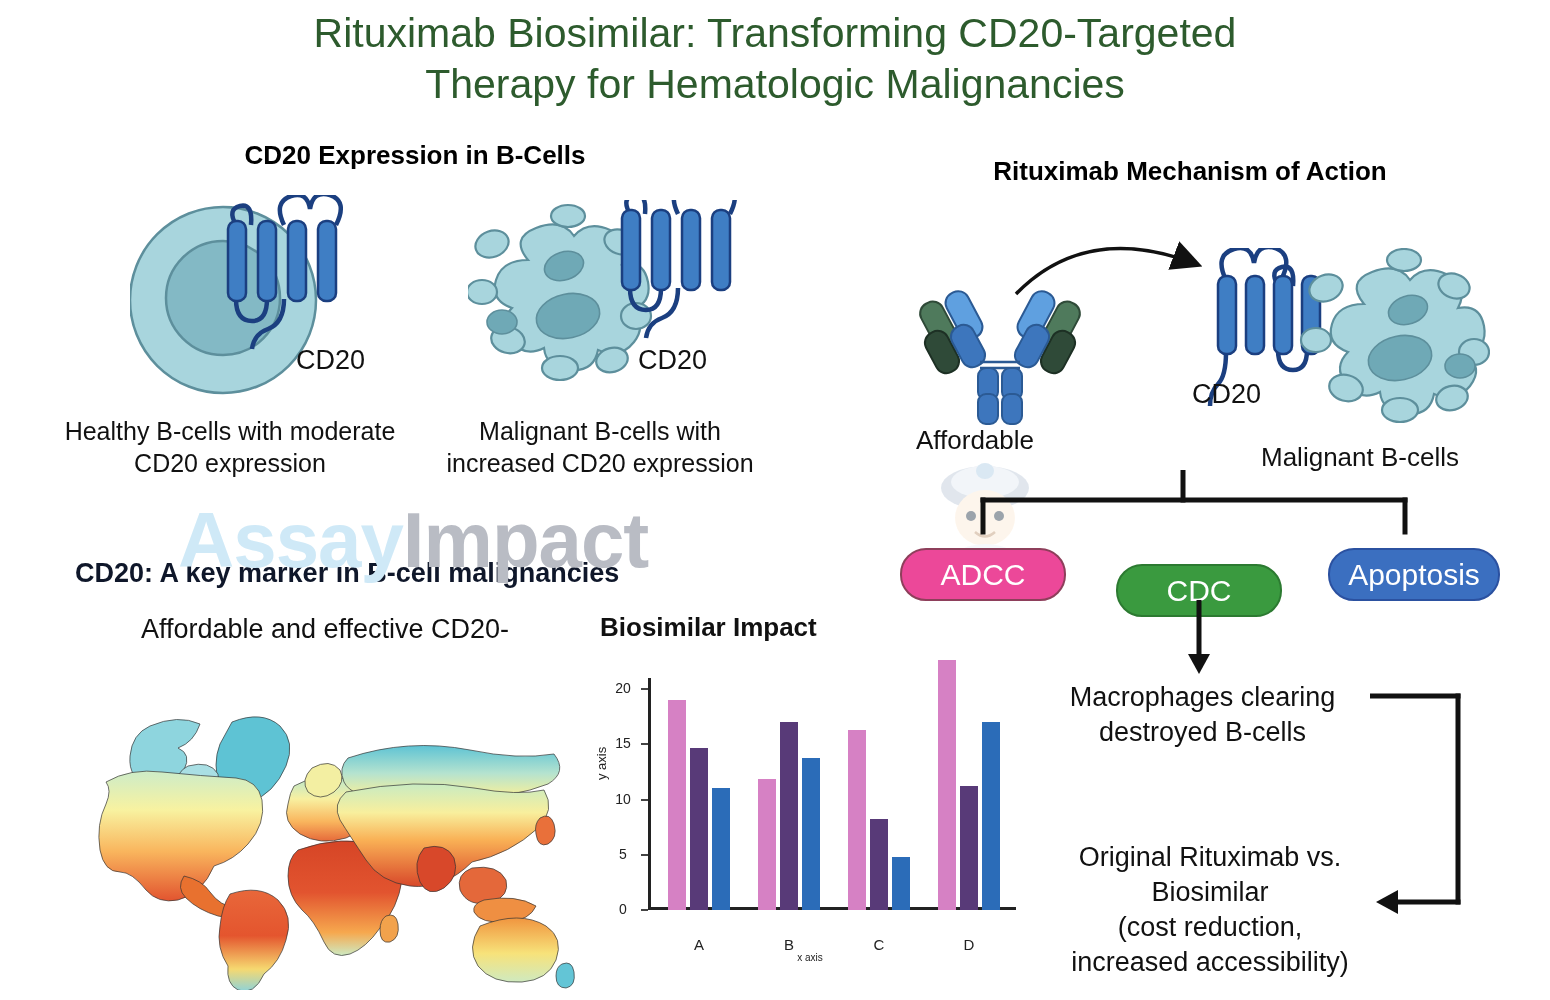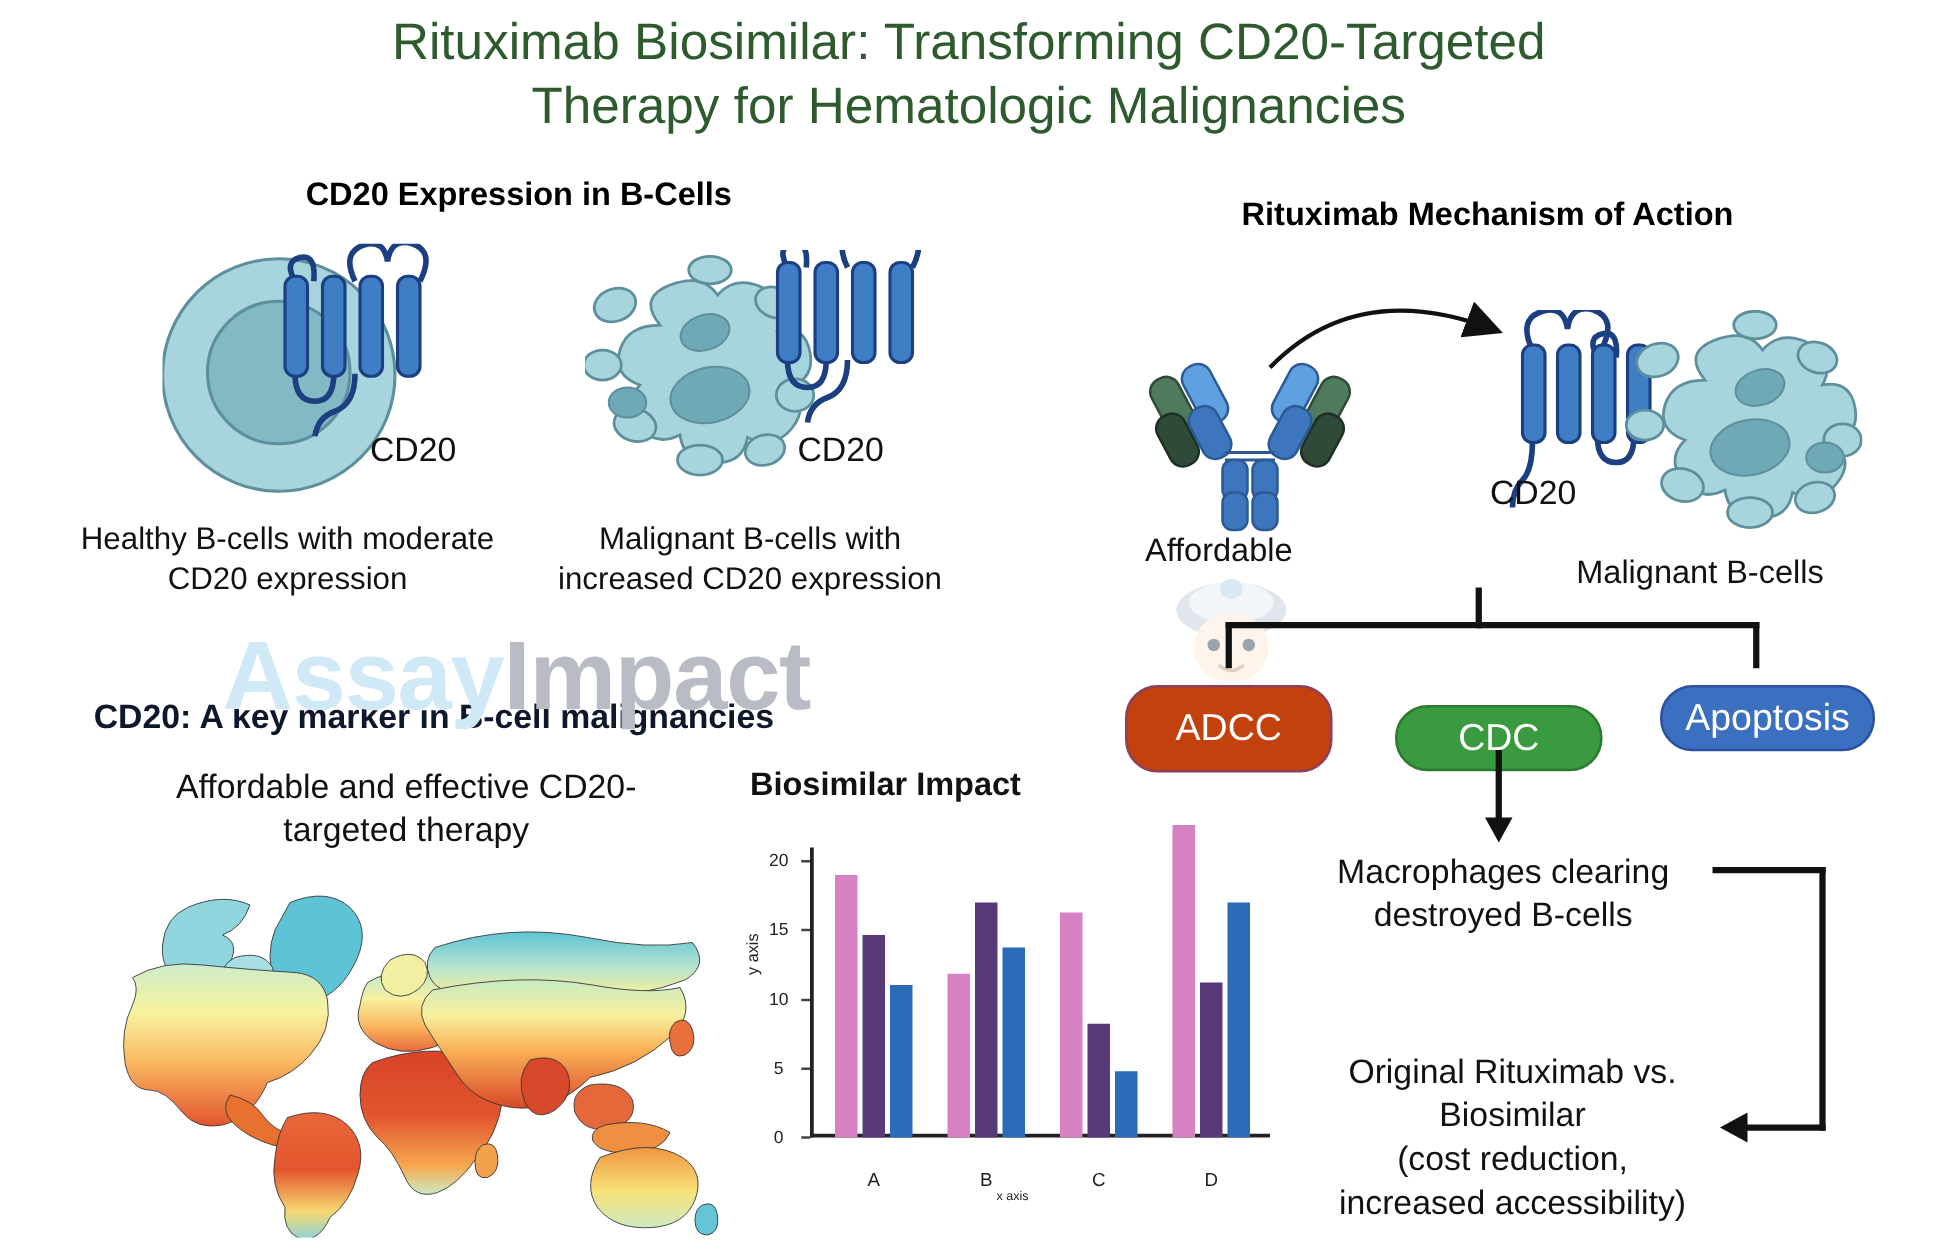--- a/index.html
+++ b/index.html
@@ -109,21 +109,20 @@
   </g>
 </svg>
 <div class="abs cd20-lbl" style="left:638px;top:345px;">CD20</div>
 
 <div class="abs cap" id="cap-malig">Malignant B-cells with increased CD20 expression</div>
 
 <div class="abs" id="key-line">CD20: A key marker in B-cell malignancies</div>
 
 <div class="abs cap" id="cap-afford">
   <div>Affordable and effective CD20-</div>
-  <div>targeted therapy</div>
 </div>
 
 <svg class="abs" style="left:80px;top:700px;" width="530" height="290" viewBox="0 0 530 290">
   <defs>
     <linearGradient id="gN" x1="0" y1="0" x2="0" y2="1">
       <stop offset="0%" stop-color="#5ec3d4"></stop>
         <stop offset="55%" stop-color="#b5e3cf"></stop>
       <stop offset="100%" stop-color="#f7f09a"></stop>
     </linearGradient>
     <linearGradient id="gNA" x1="0" y1="0" x2="0" y2="1">
@@ -285,21 +284,21 @@
 
 <svg class="abs" style="left:900px;top:470px;" width="600" height="80" viewBox="0 0 600 80">
   <g stroke="#111" stroke-width="5" fill="none" stroke-linecap="square">
     <line x1="283" y1="0" x2="283" y2="30"></line>
     <line x1="83" y1="30" x2="505" y2="30"></line>
     <line x1="83" y1="30" x2="83" y2="62"></line>
     <line x1="505" y1="30" x2="505" y2="62"></line>
   </g>
 </svg>
 
-<div class="badge" style="left:900px;top:548px;width:166px;height:70px;background:#c2410c;border-color:#8e3f5b;">
+<div class="badge" style="left:900px;top:548px;width:166px;height:53px;background:#ec4899;border-color:#8e3f5b;">
   <span>ADCC</span>
 </div>
 <div class="badge" style="left:1116px;top:548px;width:166px;height:53px;background:#3a9a3f;border-color:#2c7a31;margin-top:16px;">
   <span>CDC</span>
 </div>
 <div class="badge" style="left:1328px;top:548px;width:172px;height:53px;background:#3b6fc0;border-color:#2b51a0;">
   <span>Apoptosis</span>
 </div>
 
 <svg class="abs" style="left:1175px;top:600px;" width="60" height="76" viewBox="0 0 60 76">

